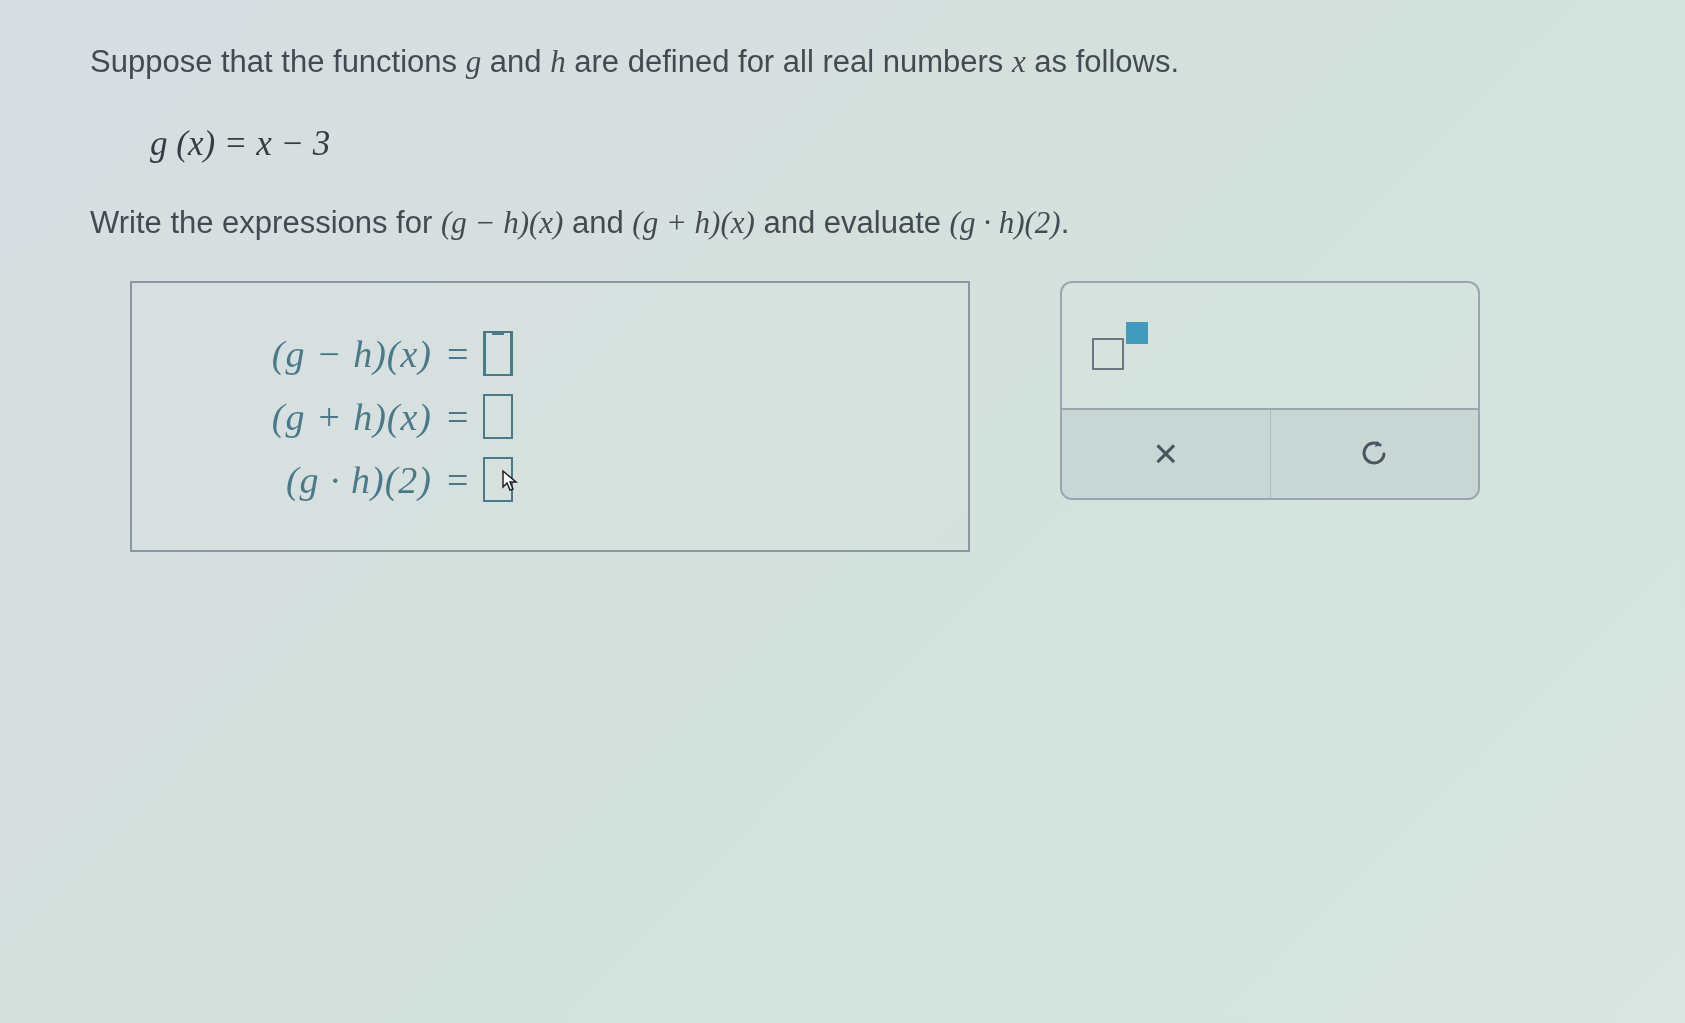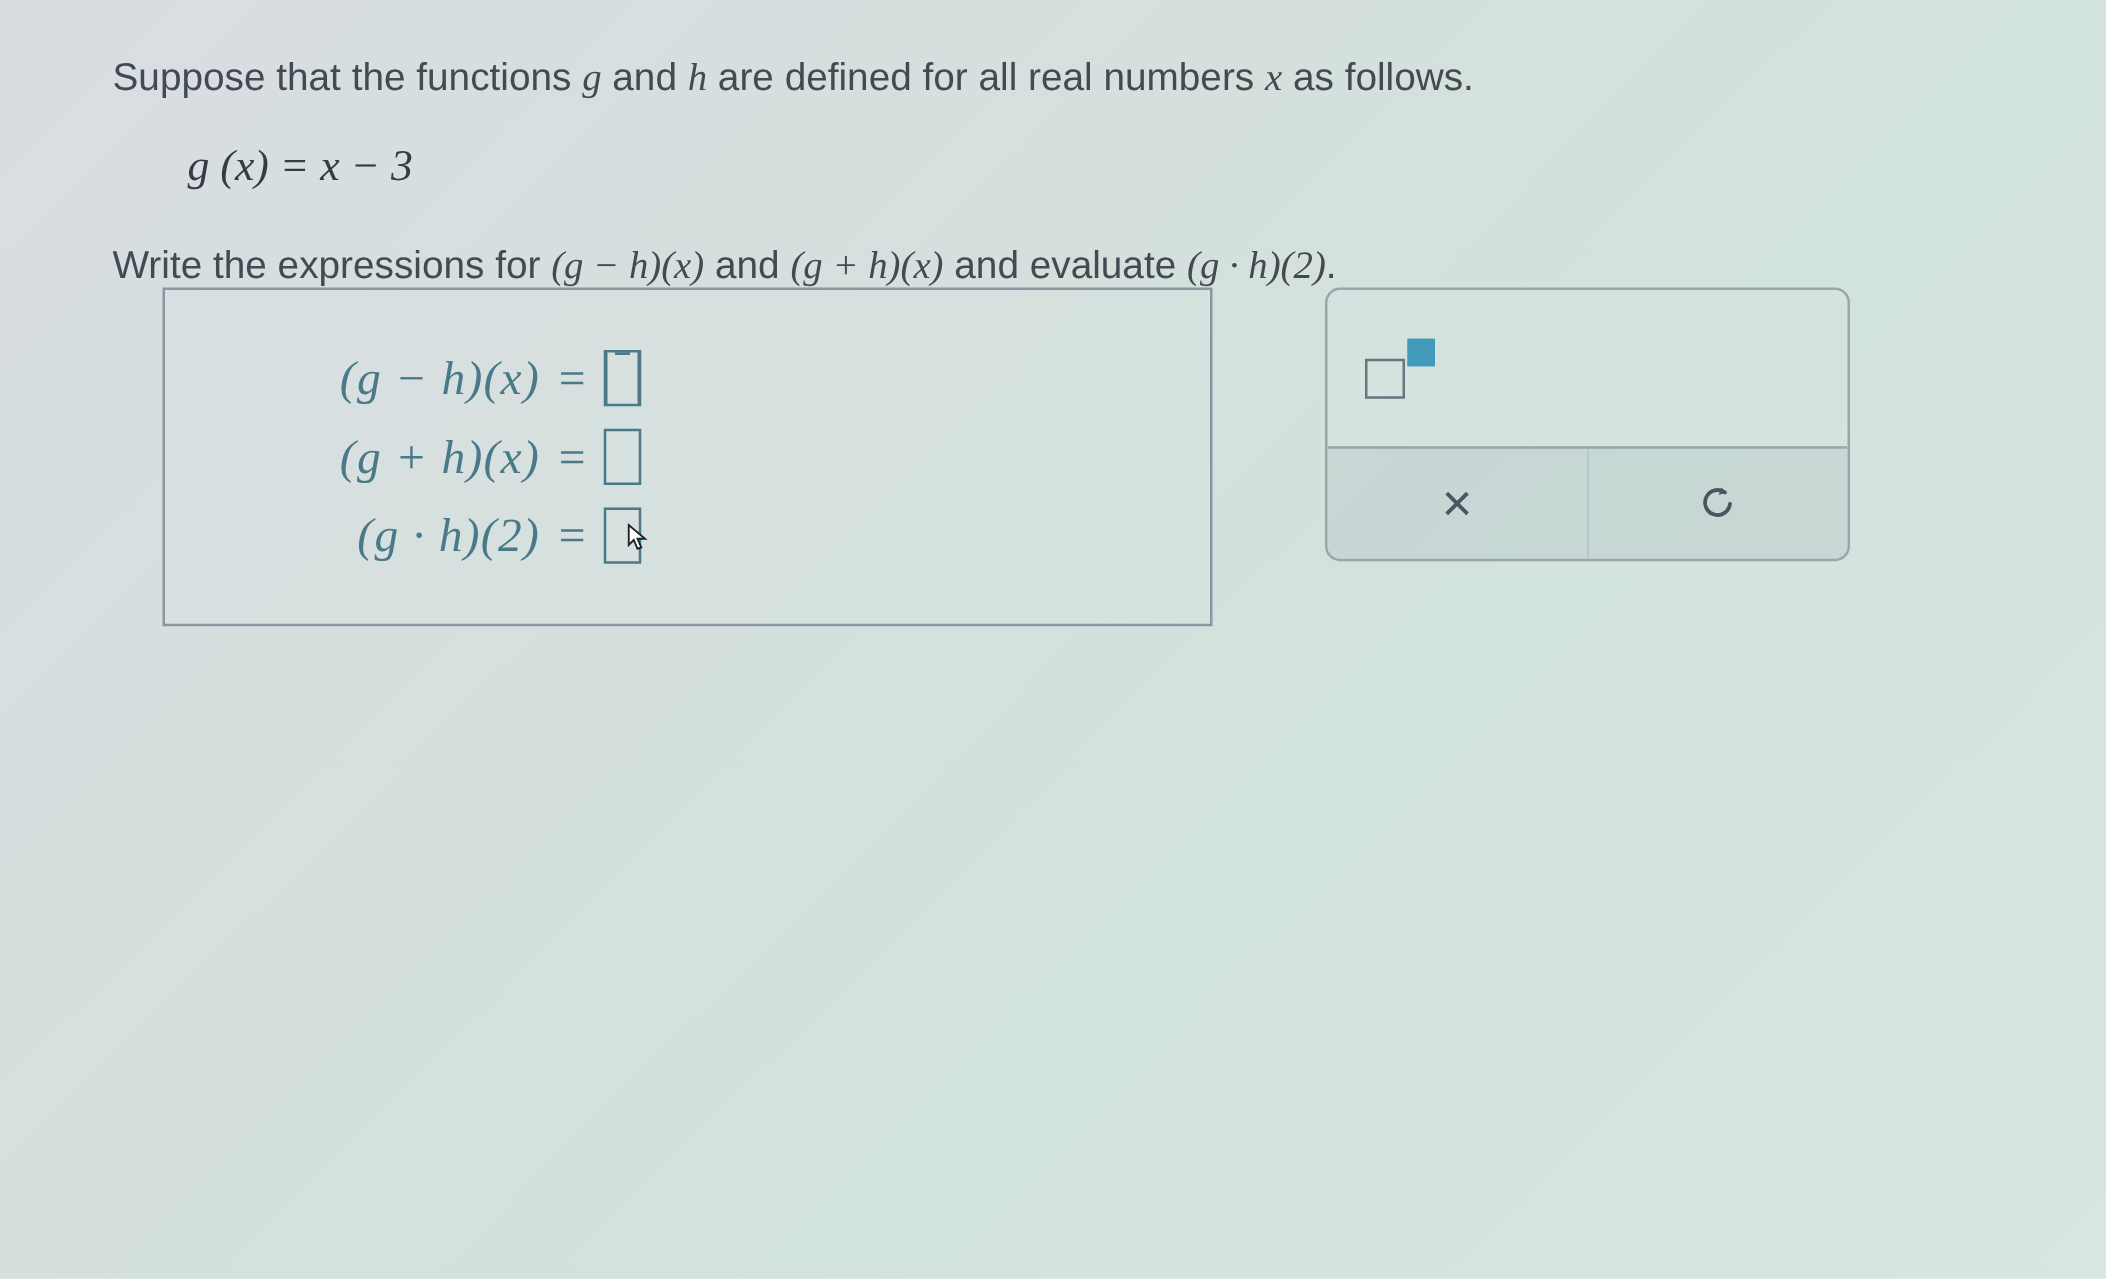--- a/index.html
+++ b/index.html
@@ -9,35 +9,36 @@
     background: linear-gradient(135deg, #d8dde2 0%, #d5e0dd 40%, #d2e2dc 60%, #d8e5e0 100%);
     font-family: 'Arial', sans-serif;
     color: #3a3f45;
     padding: 40px 90px;
     position: relative;
   }
   .prompt-text {
     font-size: 31px;
     color: #444a52;
     line-height: 1.4;
-    margin-bottom: 25px;
+    margin-bottom: 36px;
   }
   .italic { font-style: italic; font-family: 'Times New Roman', serif; }
   .definitions {
     margin-left: 60px;
     font-family: 'Times New Roman', serif;
     font-size: 35px;
     color: #373c44;
     line-height: 1.45;
     margin-bottom: 35px;
     margin-top: 16px;
   }
   .instruction {
     font-size: 31px;
     color: #444a52;
+    margin-bottom: 40px;
   }
   .main-row {
     display: flex;
     gap: 90px;
     align-items: flex-start;
     margin-left: 40px;
   }
   .answer-box {
     border: 2px solid #8b96a0;
     padding: 30px 40px 30px 50px;

